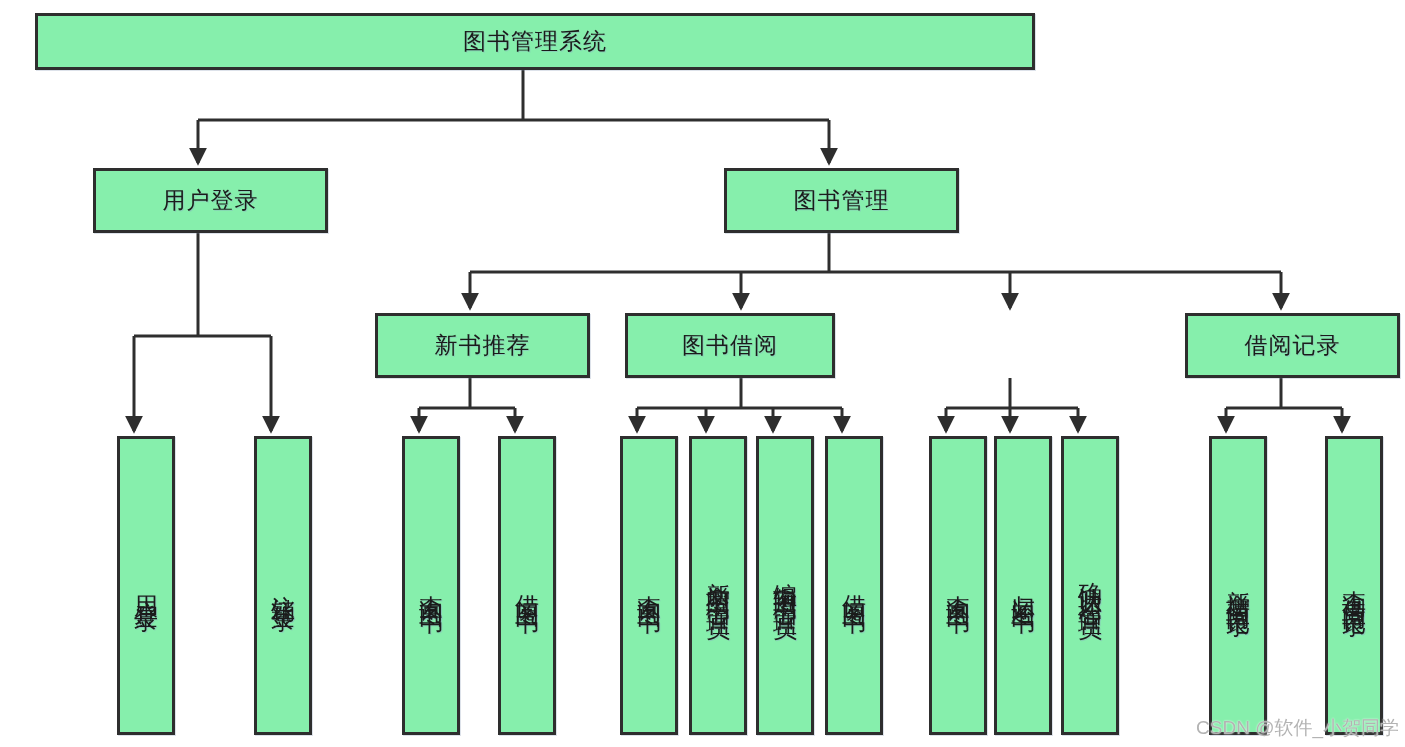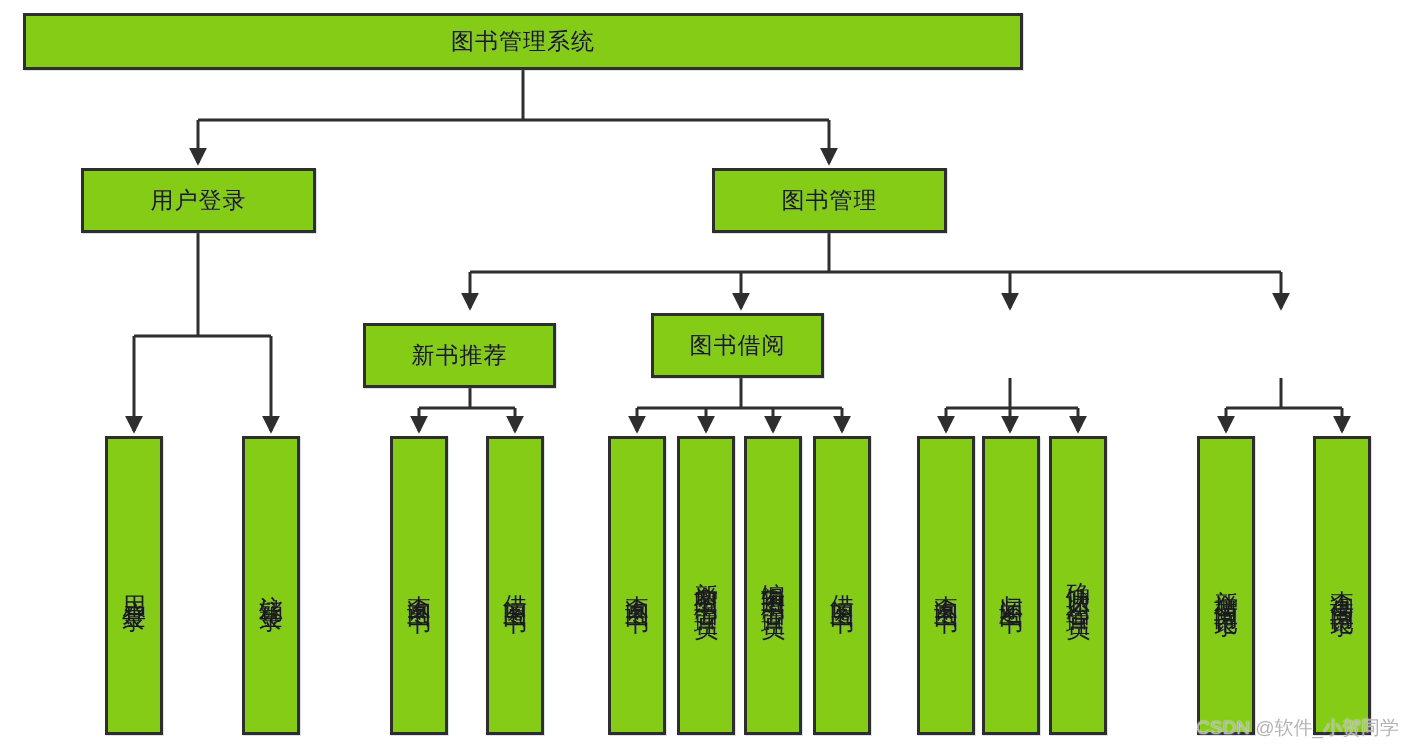--- a/index.html
+++ b/index.html
@@ -6,25 +6,26 @@
   body{
     width:1405px;height:747px;position:relative;overflow:hidden;
     background:#ffffff;
     font-family:"Liberation Sans","DejaVu Sans",sans-serif;
     color:#1b1b1b;
   }
   .stage{position:absolute;left:0;top:0;width:1405px;height:747px;}
   svg.wires{position:absolute;left:0;top:0;z-index:1;}
   .node{
     position:absolute;z-index:2;
-    background:#84cc16;
+    background:#86efac;
     border:3px solid #2e2e2e;
     box-sizing:border-box;
     display:flex;align-items:center;justify-content:center;
     box-shadow:1px 1px 0 rgba(120,140,170,0.25);
+    margin-left:12px;
   }
   .node .lbl{
     color:#1b1b1b;
     text-shadow:1px 1px 0 rgba(140,160,200,0.35);
     white-space:nowrap;
   }
   .h-node .lbl{font-size:23px;letter-spacing:1px;}
   .root-node .lbl{font-size:23px;letter-spacing:1px;}
   .v-node .lbl{
     writing-mode:vertical-rl;
@@ -102,25 +103,28 @@
     <span class="lbl">图书管理系统</span>
   </div>
 
   <div class="node h-node" style="left:81px;top:168px;width:235px;height:65px;">
     <span class="lbl">用户登录</span>
   </div>
   <div class="node h-node" style="left:712px;top:168px;width:235px;height:65px;">
     <span class="lbl">图书管理</span>
   </div>
 
-  <div class="node h-node" style="left:363px;top:323px;width:193px;height:65px;">
+  <div class="node h-node" style="left:363px;top:313px;width:215px;height:65px;">
     <span class="lbl">新书推荐</span>
   </div>
-  <div class="node h-node" style="left:651px;top:313px;width:173px;height:65px;">
+  <div class="node h-node" style="left:613px;top:313px;width:210px;height:65px;">
     <span class="lbl">图书借阅</span>
+  </div>
+  <div class="node h-node" style="left:1173px;top:313px;width:215px;height:65px;">
+    <span class="lbl">借阅记录</span>
   </div>
 
   <div class="node v-node" style="left:105px;top:436px;width:58px;height:299px;">
     <span class="lbl">用户登录</span>
   </div>
   <div class="node v-node" style="left:242px;top:436px;width:58px;height:299px;">
     <span class="lbl">注销登录</span>
   </div>
 
   <div class="node v-node" style="left:390px;top:436px;width:58px;height:299px;">

